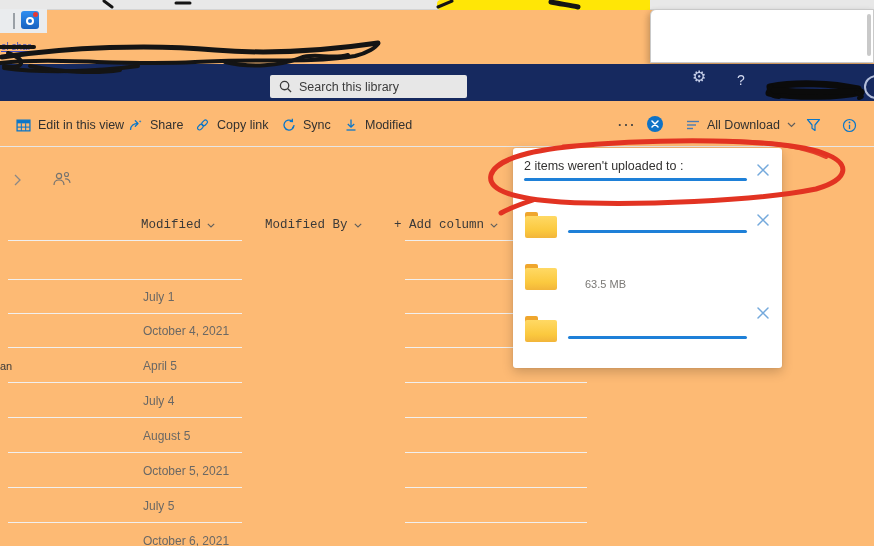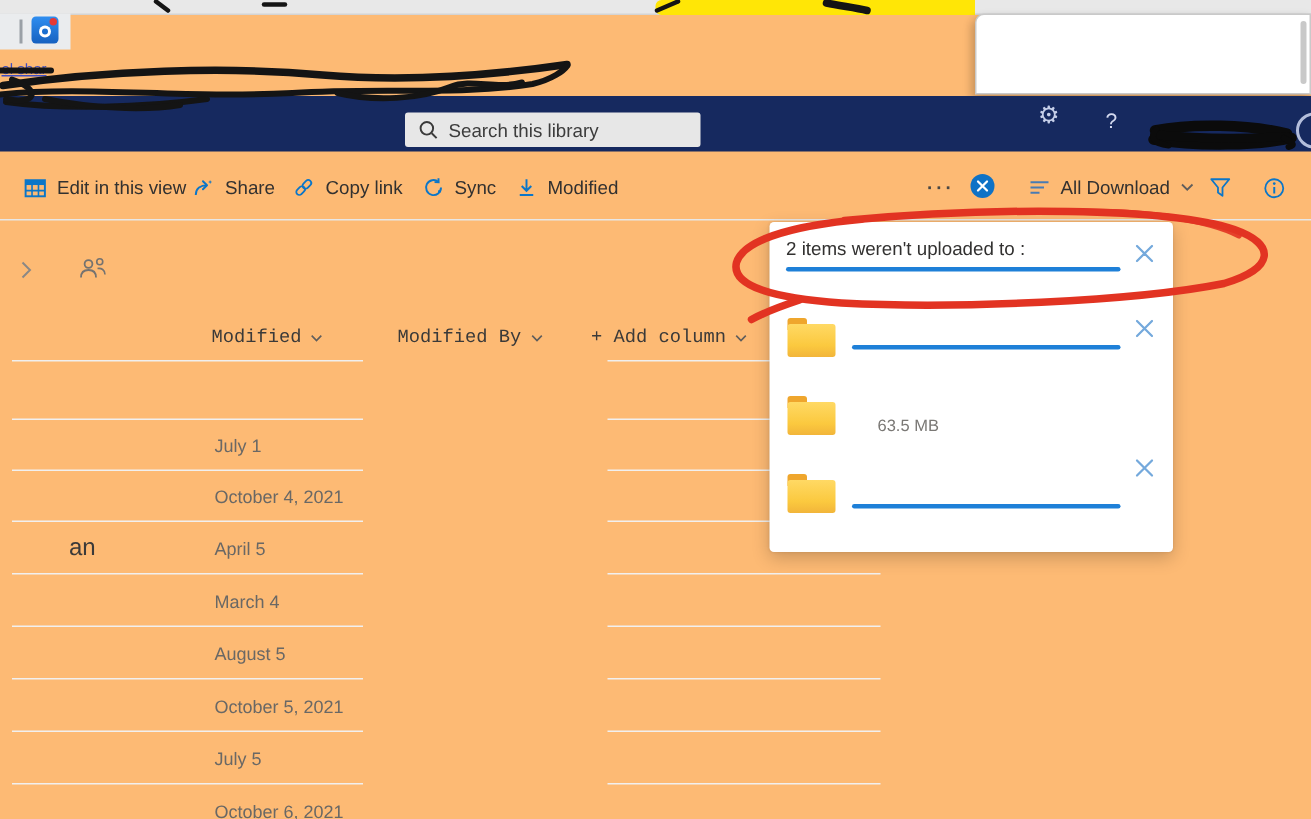--- a/index.html
+++ b/index.html
@@ -46,21 +46,21 @@
   .crumb-chevron{left:13px;top:173px;}
   .crumb-people{left:52px;top:171px;}
 
   
   .hdr{position:absolute;top:218px;font-size:12.5px;color:#3b3a39;display:flex;align-items:center;gap:6px;font-family:Liberation Mono, monospace;}
   .seg{position:absolute;height:1px;background:#f0efee;}
   .list-rows{position:absolute;left:0;top:240px;width:874px;}
   .list-row{position:relative;width:874px;}
   .list-row .seg-l{position:absolute;bottom:0;left:8px;width:234px;height:1px;background:#f1f0ef;}
   .list-row .seg-r{position:absolute;bottom:0;left:405px;width:182px;height:1px;background:#f1f0ef;}
-  .cell-name{position:absolute;left:0;top:50%;transform:translateY(-50%);font-size:16px;color:#3b3a39;padding-left:46px;}
+  .cell-name{position:absolute;left:0;top:50%;transform:translateY(-50%);font-size:11px;color:#3b3a39;}
   .cell-date{position:absolute;left:143px;top:50%;transform:translateY(-50%);font-size:12px;color:#6a6865;}
 
   
   .popup{left:513px;top:148px;width:269px;height:220px;background:#fff;border-radius:3px;z-index:10;
          box-shadow:0 4px 12px rgba(0,0,0,.2),0 0 2px rgba(0,0,0,.1);}
   .popup-title{position:absolute;left:11px;top:11px;font-size:12.5px;color:#323130;}
   .popup-underline{position:absolute;left:11px;top:30px;width:223px;height:3px;background:#1e80d8;border-radius:2px;}
   .red-line{position:absolute;height:3px;background:#1e80d8;border-radius:2px;}
   .x-btn{position:absolute;cursor:pointer;}
   .folder{position:absolute;width:32px;height:26px;}
@@ -239,21 +239,21 @@
       <div class="seg-l"></div>
         <div class="seg-r"></div>
     </div>
     <div class="list-row" style="height:35px">
       <span class="cell-name">an</span>
       <span class="cell-date">April 5</span>
       <div class="seg-l"></div>
         <div class="seg-r"></div>
     </div>
     <div class="list-row" style="height:35px">
-      <span class="cell-date">March 4</span>
+      <span class="cell-date">July 4</span>
       <div class="seg-l"></div>
         <div class="seg-r"></div>
     </div>
     <div class="list-row" style="height:35px">
       <span class="cell-date">August 5</span>
       <div class="seg-l"></div>
         <div class="seg-r"></div>
     </div>
     <div class="list-row" style="height:35px">
       <span class="cell-date">October 5, 2021</span>

